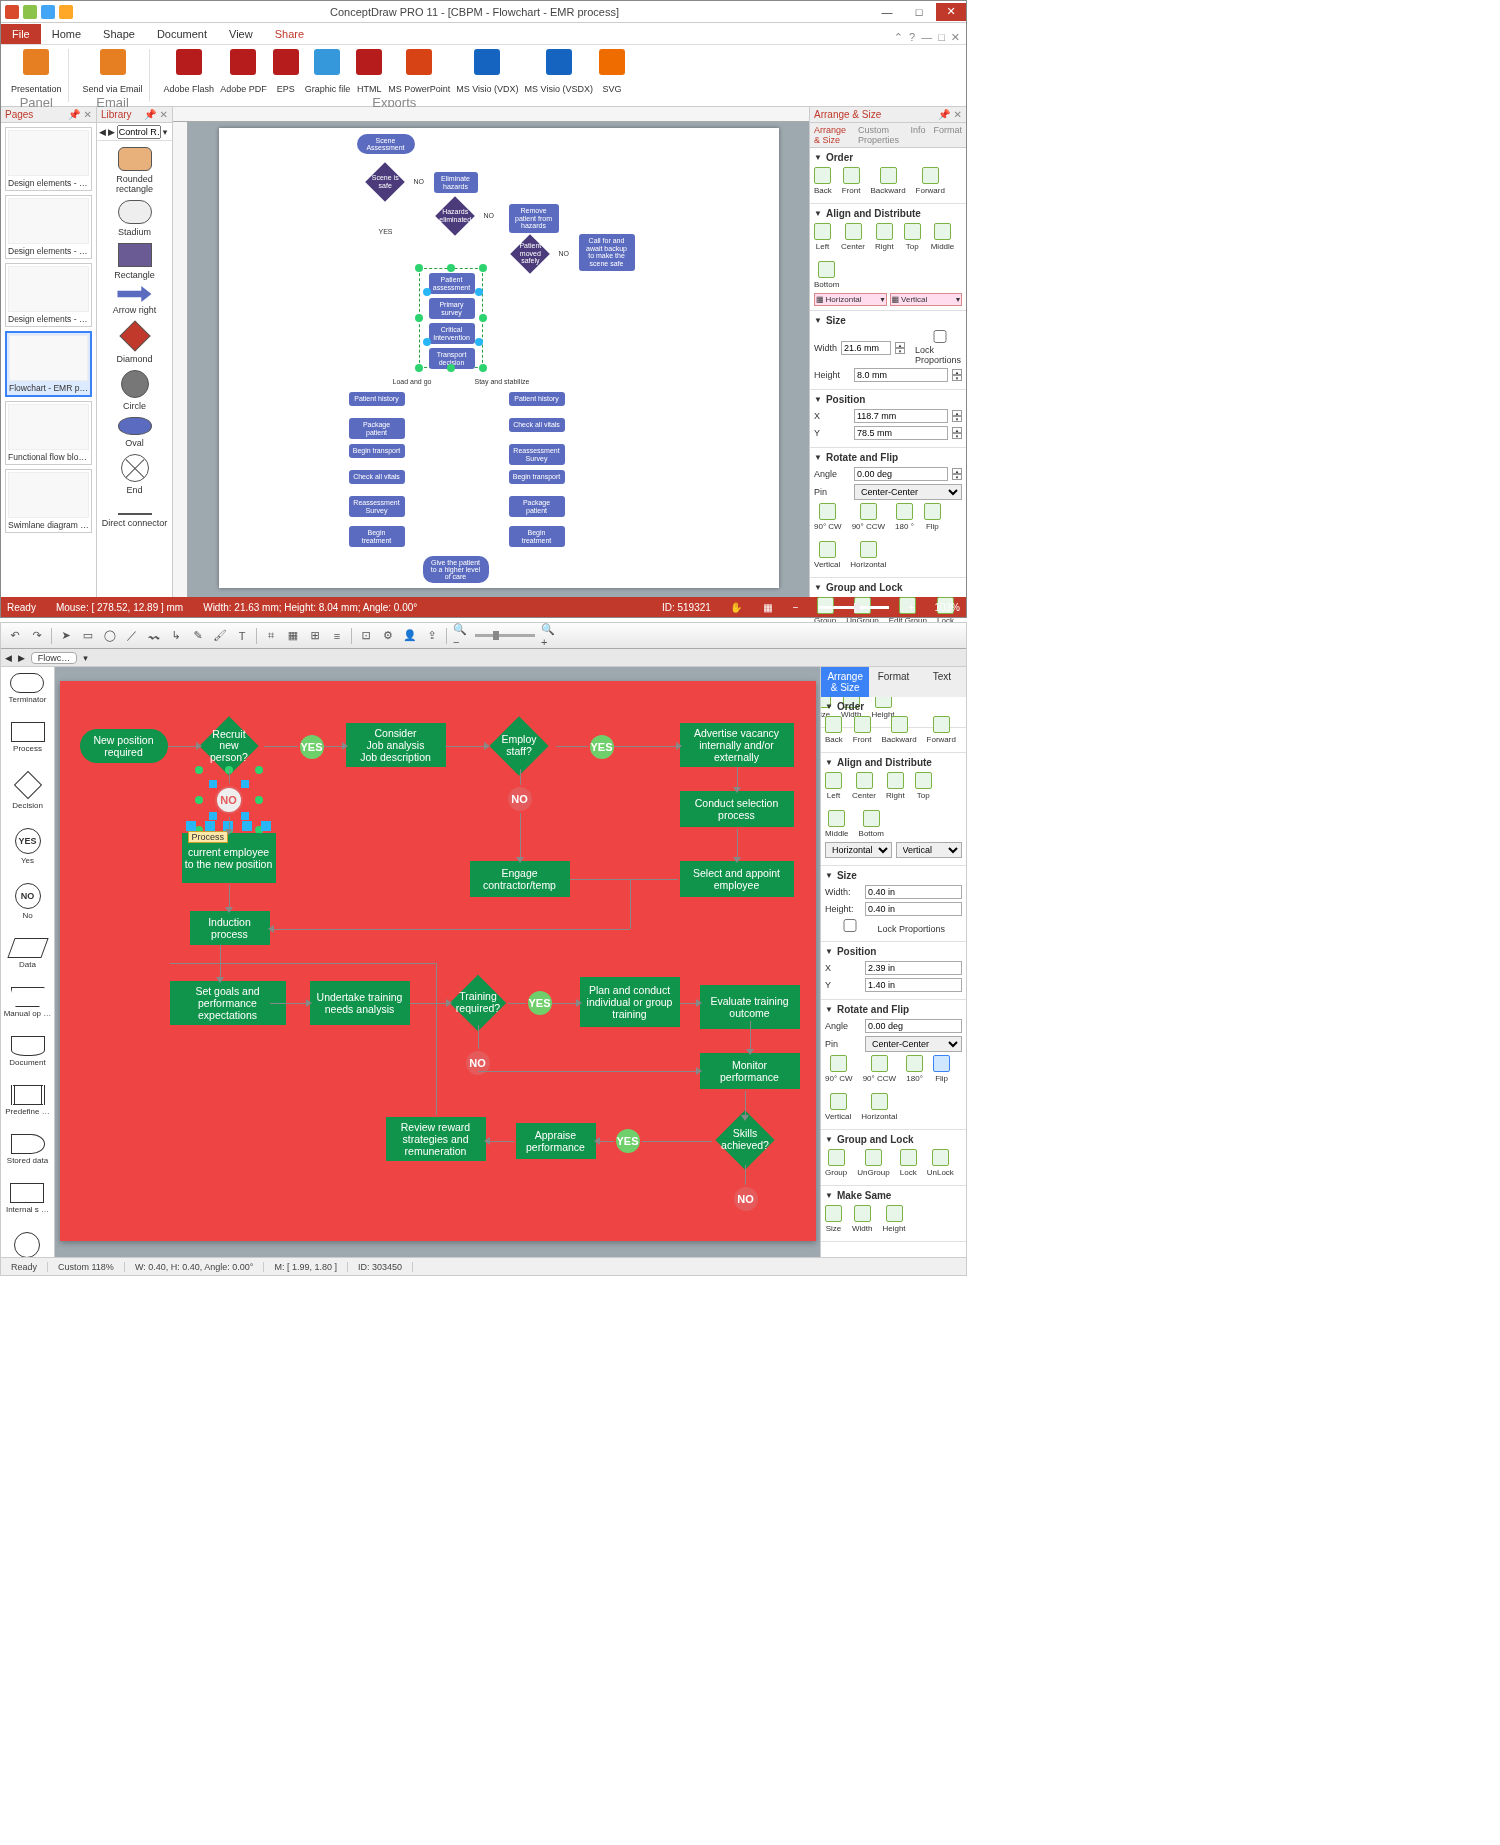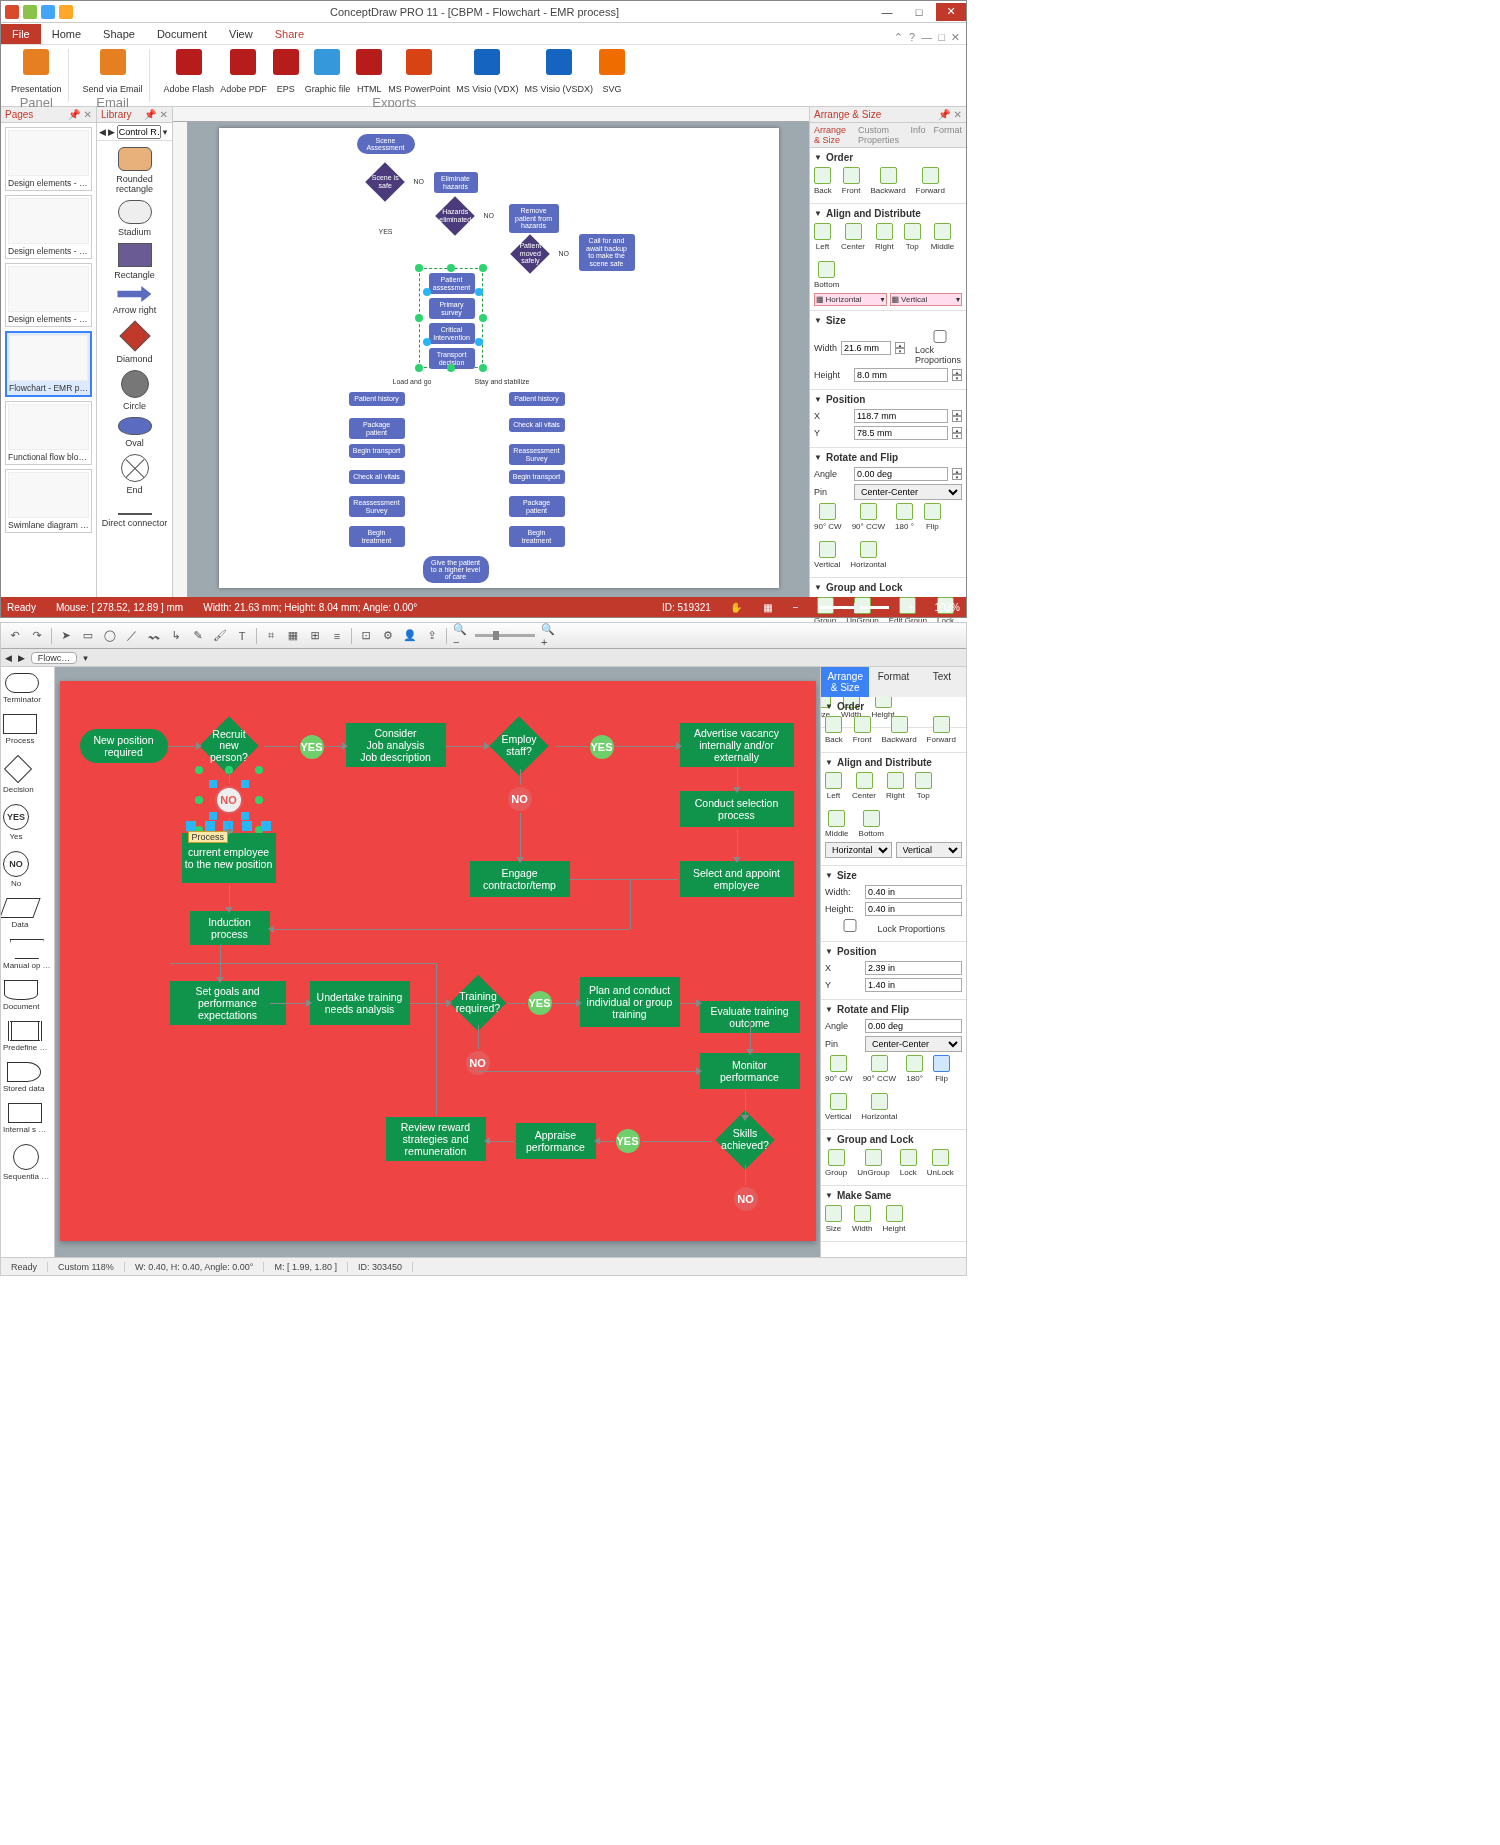--- a/index.html
+++ b/index.html
@@ -94,21 +94,21 @@
 .zoom-slider .thumb{width:6px;height:10px;background:#eee;position:absolute;top:-3px;left:50%}
 
 
 .win2{width:967px;margin-top:4px;border:1px solid #ccc}
 .tb2{height:26px;background:linear-gradient(#fdfdfd,#e8e8e8);border-bottom:1px solid #aaa;display:flex;align-items:center;gap:6px;padding:0 6px}
 .tb2 .tool-ico{width:16px;height:16px;color:#555;display:flex;align-items:center;justify-content:center;cursor:pointer}
 .tb2 .sep{width:1px;height:16px;background:#bbb}
 .tabstrip2{height:18px;background:#e8e8e8;display:flex;align-items:center;padding:0 4px;gap:6px;font-size:9px;border-bottom:1px solid #ccc}
 .tabstrip2 .doc-tab{background:#fff;border:1px solid #aaa;border-radius:4px;padding:0 6px}
 .body2{display:flex;height:590px}
-.shapes2{width:54px;border-right:1px solid #ccc;display:flex;flex-direction:column;align-items:flex-start;gap:10px;padding:6px 2px;overflow-y:auto;font-size:8px}
+.shapes2{width:54px;border-right:1px solid #ccc;display:flex;flex-direction:column;align-items:center;gap:18px;padding:6px 2px;overflow-y:auto;font-size:8px}
 .shapes2 .sitem{display:flex;flex-direction:column;align-items:center;gap:2px;cursor:pointer}
 .shp{width:34px;height:20px;border:1px solid #333}
 .shp.term{border-radius:10px}
 .shp.dec{transform:rotate(45deg);width:20px;height:20px;margin:4px}
 .shp.yes{border-radius:50%;width:26px;height:26px;display:flex;align-items:center;justify-content:center;font-weight:bold;font-size:9px}
 .shp.no{border-radius:50%;width:26px;height:26px;display:flex;align-items:center;justify-content:center;font-weight:bold;font-size:9px}
 .shp.data{transform:skewX(-20deg)}
 .shp.doc{border-radius:0 0 40% 40%/0 0 30% 30%}
 .shp.stored{border-radius:0 40% 40% 0/0 50% 50% 0}
 .canvas2{flex:1;background:#9ea8af;position:relative;overflow:auto}
@@ -741,21 +741,21 @@
         <div class="proc" style="left:620px;top:180px;width:114px;height:36px">Select and appoint employee</div>
         <div class="proc" style="left:130px;top:230px;width:80px;height:34px">Induction process</div>
 
         <div class="proc" style="left:110px;top:300px;width:116px;height:44px">Set goals and performance expectations</div>
         <div class="proc" style="left:250px;top:300px;width:100px;height:44px">Undertake training needs analysis</div>
         <div class="dec" style="left:398px;top:302px;width:40px;height:40px">
               <span>Training required?</span>
             </div>
         <div class="circle yes" style="left:468px;top:310px;width:24px;height:24px">YES</div>
         <div class="proc" style="left:520px;top:296px;width:100px;height:50px">Plan and conduct individual or group training</div>
-        <div class="proc" style="left:640px;top:320px;width:100px;height:32px">Evaluate training outcome</div>
+        <div class="proc" style="left:640px;top:304px;width:100px;height:44px">Evaluate training outcome</div>
         <div class="circle no" style="left:406px;top:370px;width:24px;height:24px">NO</div>
         <div class="proc" style="left:640px;top:372px;width:100px;height:36px">Monitor performance</div>
 
         <div class="dec" style="left:664px;top:438px;width:42px;height:42px">
               <span>Skills achieved?</span>
             </div>
         <div class="circle yes" style="left:556px;top:448px;width:24px;height:24px">YES</div>
         <div class="proc" style="left:456px;top:442px;width:80px;height:36px">Appraise performance</div>
         <div class="proc" style="left:326px;top:436px;width:100px;height:44px">Review reward strategies and remuneration</div>
         <div class="circle no" style="left:674px;top:506px;width:24px;height:24px">NO</div>

